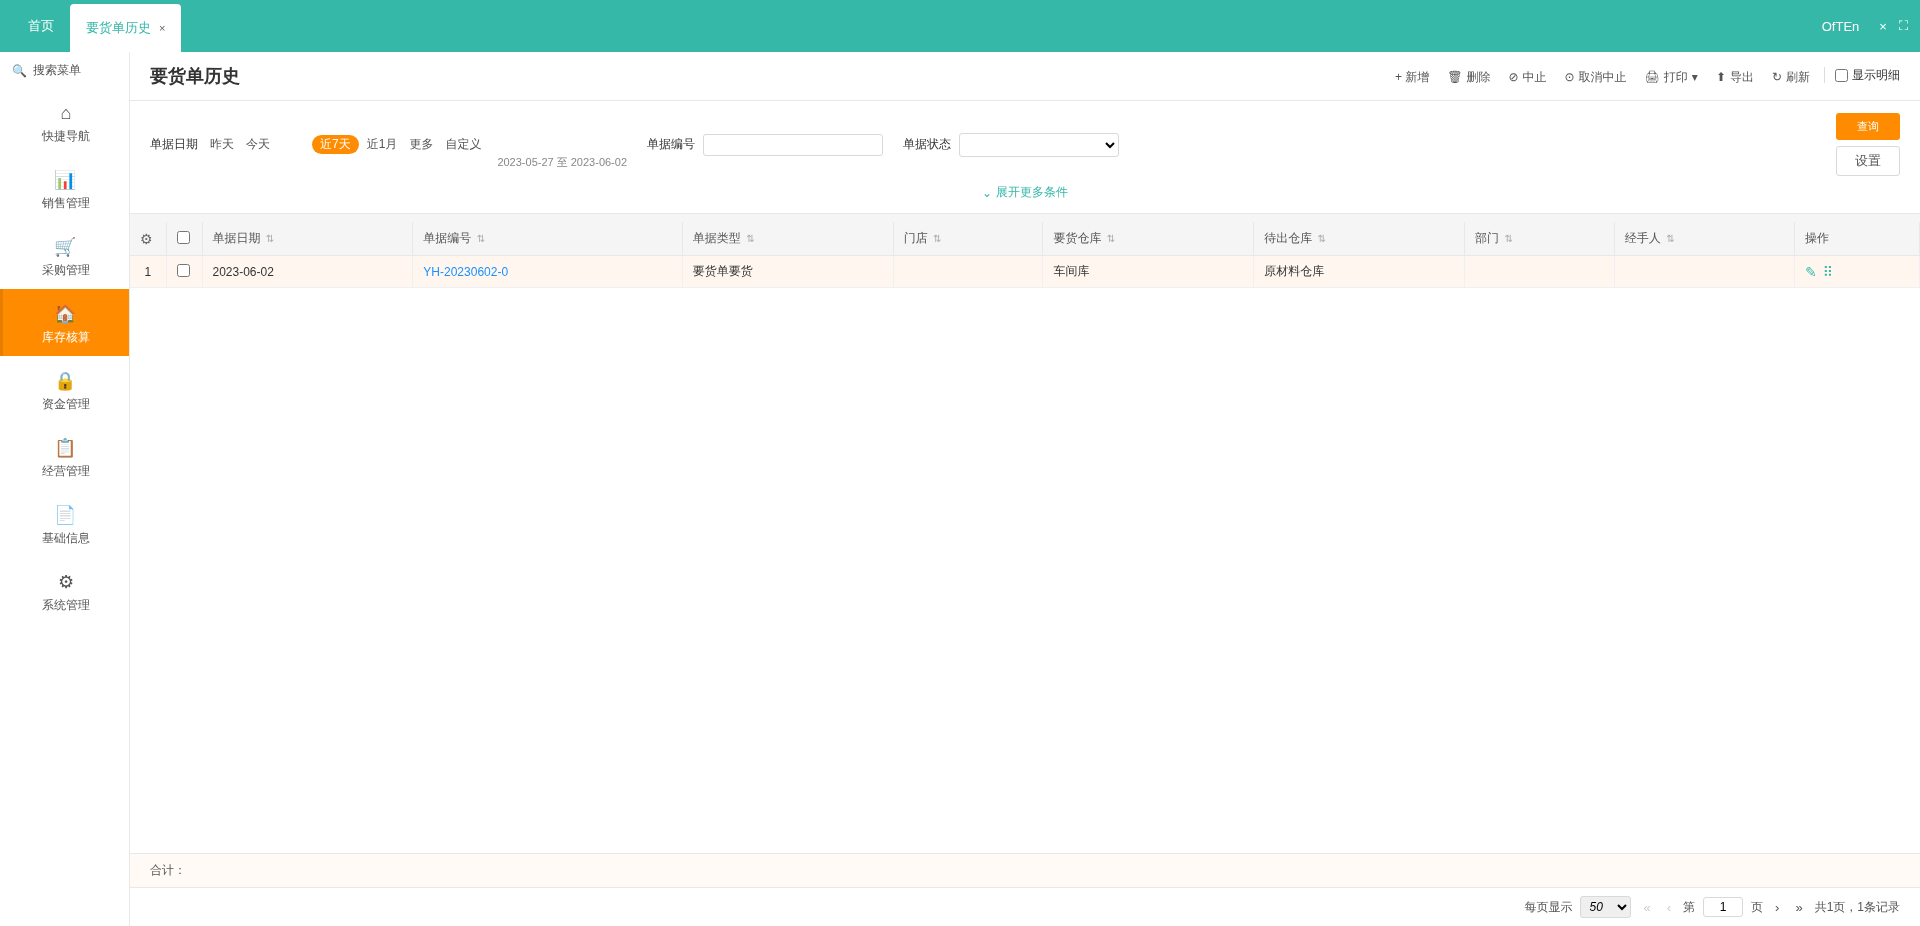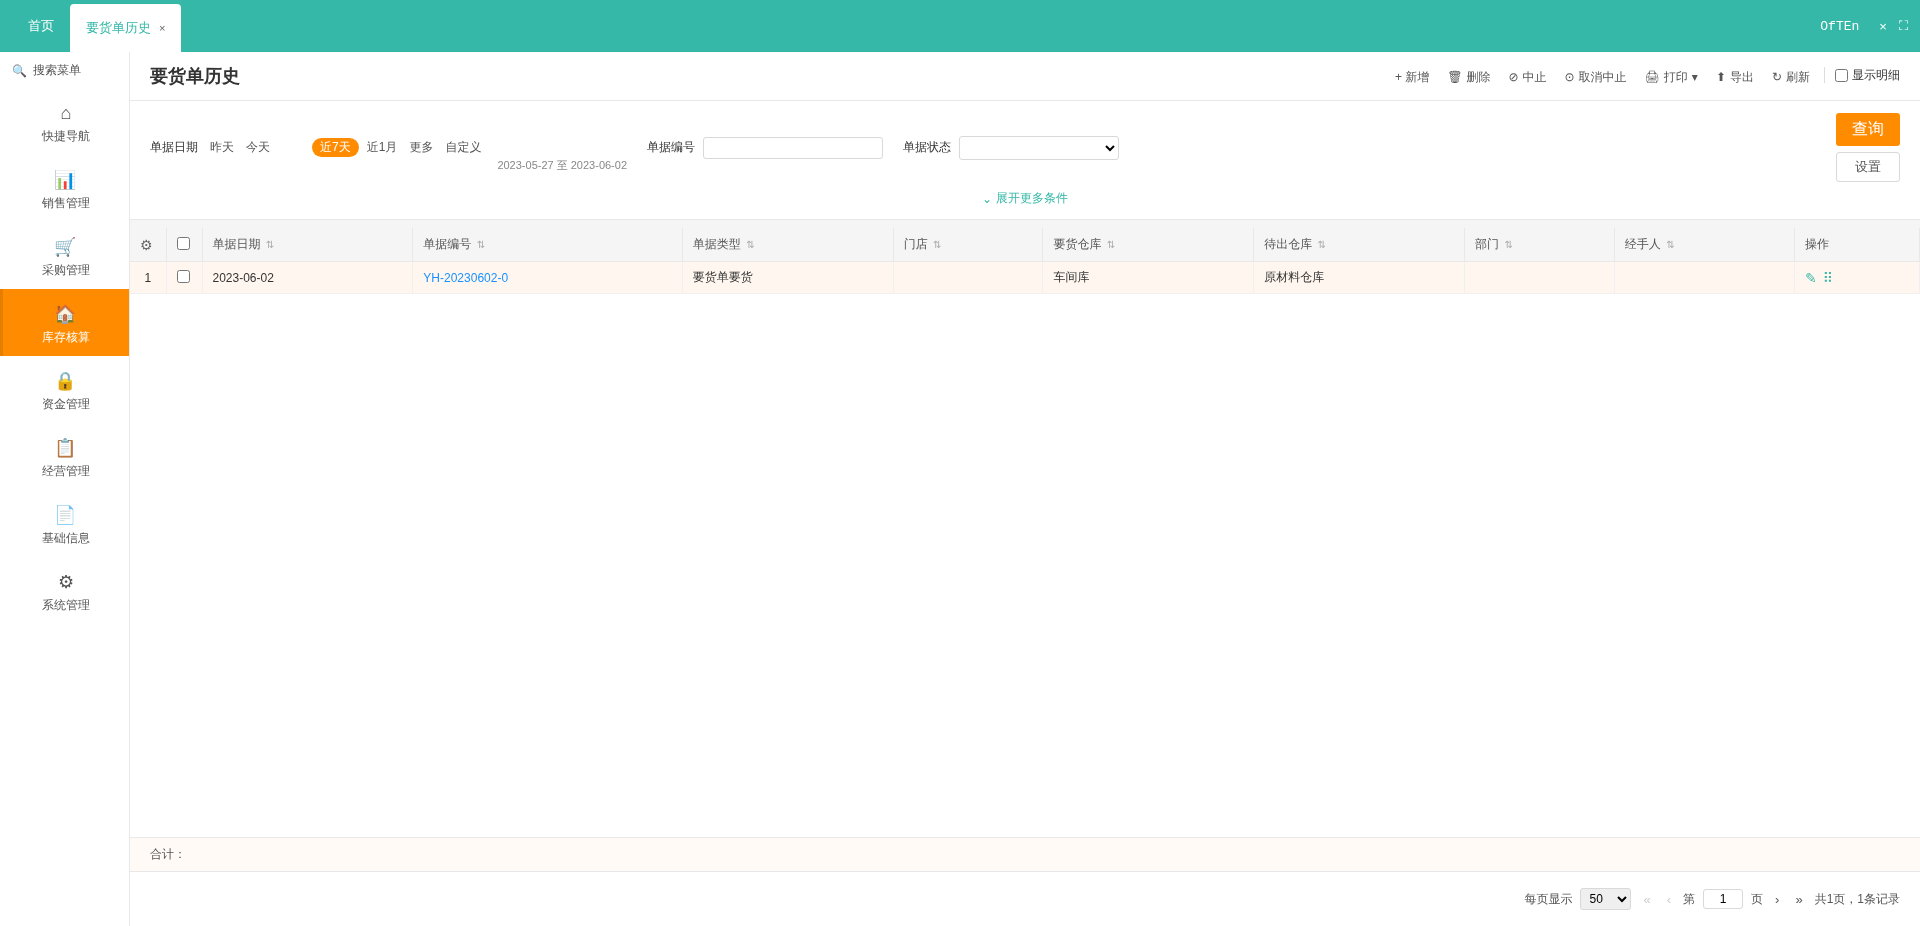--- a/index.html
+++ b/index.html
@@ -7,21 +7,21 @@
 
     
     .top-bar { background: #36b8a8; display: flex; align-items: center; height: 52px; padding: 0 12px; color: white; flex-shrink: 0; }
     .top-bar-tabs { display: flex; align-items: stretch; flex: 1; height: 100%; }
     .top-tab { display: flex; align-items: center; padding: 0 16px; font-size: 13px; color: white; cursor: pointer; position: relative; }
     .top-tab.home { color: white; }
     .top-tab.active { background: white; color: #36b8a8; border-radius: 4px 4px 0 0; margin-top: 4px; }
     .top-tab .tab-close { margin-left: 8px; font-size: 11px; cursor: pointer; color: #666; }
     .top-bar-right { display: flex; align-items: center; gap: 12px; color: white; margin-left: auto; font-size: 13px; }
     .top-bar-right span { cursor: pointer; }
-    .oftentext { color: white; font-size: 13px; margin-right: 8px; font-family: Liberation Mono, monospace; }
+    .oftentext { color: white; font-size: 13px; margin-right: 8px; }
 
     
     .main-layout { display: flex; flex: 1; overflow: hidden; }
 
     
     .sidebar { width: 130px; background: white; display: flex; flex-direction: column; border-right: 1px solid #e8e8e8; flex-shrink: 0; }
     .sidebar-item { display: flex; flex-direction: column; align-items: center; padding: 14px 0 10px; cursor: pointer; color: #555; font-size: 12px; gap: 4px; border-left: 3px solid transparent; }
     .sidebar-item.active { background: #ff8c00; color: white; border-left: 3px solid #e67e00; }
     .sidebar-icon { font-size: 18px; }
     .sidebar-search { display: flex; align-items: center; padding: 10px 12px; gap: 6px; color: #555; cursor: pointer; font-size: 12px; }
@@ -41,42 +41,42 @@
     .filter-row { display: flex; align-items: center; gap: 20px; flex-wrap: wrap; }
     .filter-item { display: flex; align-items: center; gap: 8px; font-size: 12px; color: #555; }
     .filter-label { white-space: nowrap; font-size: 12px; color: #333; }
     .filter-date-btns { display: flex; gap: 4px; align-items: center; }
     .date-btn { font-size: 12px; cursor: pointer; color: #555; padding: 1px 4px; }
     .date-btn.active { background: #ff8c00; color: white; border-radius: 10px; padding: 1px 8px; margin-left: 34px; }
     .date-range { font-size: 11px; color: #888; margin-left: 4px; margin-top: 36px; }
     .filter-input { border: 1px solid #d9d9d9; border-radius: 3px; padding: 3px 8px; font-size: 12px; width: 180px; outline: none; }
     .filter-select { border: 1px solid #d9d9d9; border-radius: 3px; padding: 3px 8px; font-size: 12px; width: 160px; outline: none; background: white; }
     .expand-more { display: flex; align-items: center; justify-content: center; margin-top: 8px; cursor: pointer; color: #36b8a8; font-size: 12px; gap: 4px; }
-    .query-btn { background: #ff8c00; color: white; border: none; padding: 6px 12px; border-radius: 3px; font-size: 16px; cursor: pointer; }
+    .query-btn { background: #ff8c00; color: white; border: none; padding: 6px 20px; border-radius: 3px; font-size: 11px; cursor: pointer; }
     .set-btn { background: white; border: 1px solid #d9d9d9; color: #555; padding: 5px 18px; border-radius: 3px; font-size: 13px; cursor: pointer; }
     .filter-right-btns { display: flex; flex-direction: column; gap: 6px; margin-left: auto; }
 
     
     .table-area { flex: 1; overflow-y: auto; background: white; margin: 8px 0 0; }
     .data-table { width: 100%; border-collapse: collapse; font-size: 12px; }
     .data-table th { background: #f5f5f5; border-bottom: 1px solid #e8e8e8; border-right: 1px solid #e8e8e8; padding: 8px 10px; text-align: left; color: #555; font-weight: normal; white-space: nowrap; position: sticky; top: 0; }
     .data-table td { border-bottom: 1px solid #f0f0f0; border-right: 1px solid #f0f0f0; padding: 7px 10px; color: #333; white-space: nowrap; }
     .data-table tr.highlighted td { background: #fff7ef; }
     .th-settings { width: 36px; text-align: center; }
     .th-checkbox { width: 36px; text-align: center; }
     .sort-icon { color: #aaa; margin-left: 2px; font-size: 10px; }
     .table-link { color: #1890ff; cursor: pointer; text-decoration: none; }
     .row-num { color: #555; text-align: center; }
     .action-btns { display: flex; gap: 6px; }
     .action-icon { cursor: pointer; color: #36b8a8; font-size: 14px; }
 
     
     .table-footer { background: #fffaf5; border-top: 1px solid #e8e8e8; padding: 8px 20px; font-size: 12px; color: #555; flex-shrink: 0; }
-    .page-footer { background: white; border-top: 1px solid #e8e8e8; padding: 16px 20px; display: flex; align-items: center; justify-content: flex-end; gap: 8px; font-size: 12px; color: #555; flex-shrink: 0; }
-    .page-footer select { border: 1px solid #d9d9d9; border-radius: 3px; padding: 2px 4px; font-size: 12px; }
+    .page-footer { background: white; border-top: 1px solid #e8e8e8; padding: 8px 20px; display: flex; align-items: center; justify-content: flex-end; gap: 8px; font-size: 12px; color: #555; flex-shrink: 0; }
+    .page-footer select { border: 1px solid #d9d9d9; border-radius: 3px; padding: 2px 4px; font-size: 12px; font-style: italic; }
     .page-footer input { border: 1px solid #d9d9d9; border-radius: 3px; padding: 2px 6px; width: 40px; text-align: center; font-size: 12px; }
     .page-nav-btn { cursor: pointer; color: #555; font-size: 13px; padding: 1px 4px; }
     .page-nav-btn.disabled { color: #ccc; cursor: not-allowed; }
 
     
     input[type="checkbox"] { cursor: pointer; }
 
     .settings-icon { cursor: pointer; color: #666; font-size: 14px; }
   </style>
 </head>

